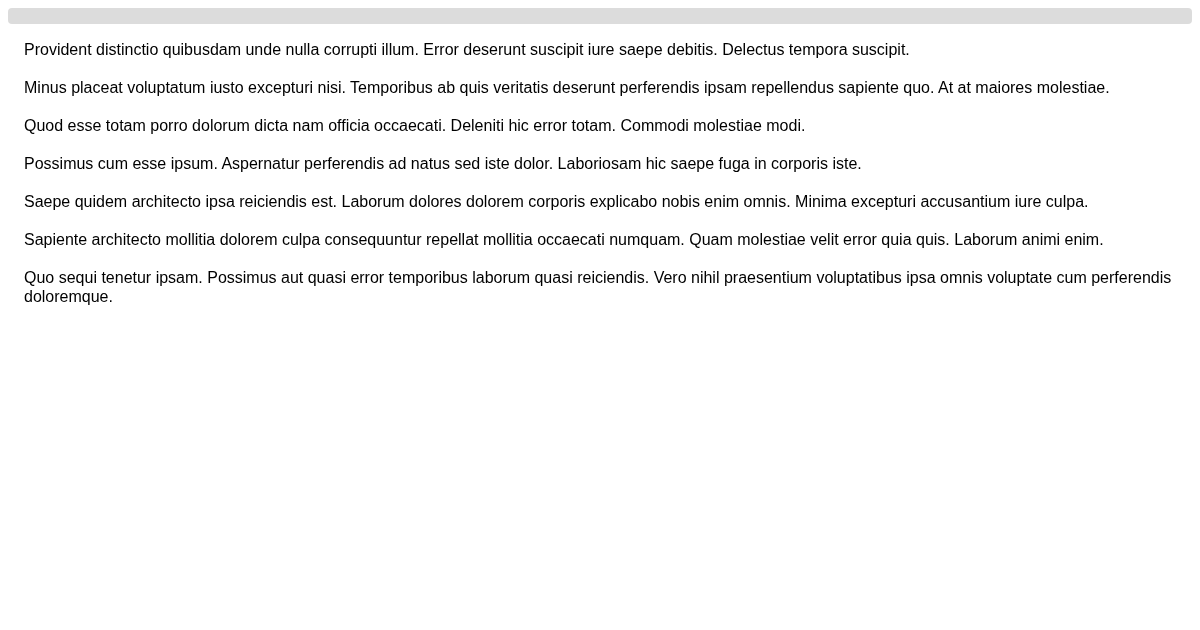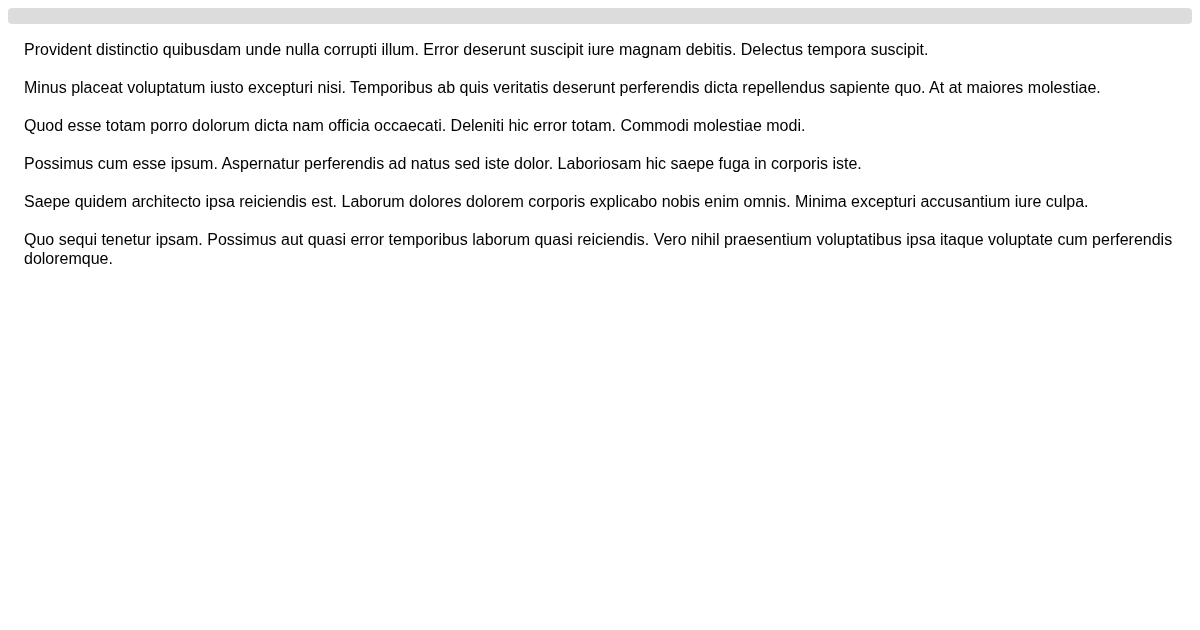--- a/index.html
+++ b/index.html
@@ -37,19 +37,20 @@
       font-size: 16px;
       line-height: 19px;
     }
   </style>
 </head>
 <body>
 
 <div class="top-bar"></div>
 
 <div class="content">
-  <p>Provident distinctio quibusdam unde nulla corrupti illum. Error deserunt suscipit iure magnam debitis. Delectus tempora suscipit.</p>
-  <p>Minus placeat voluptatum iusto excepturi nisi. Temporibus ab quis veritatis deserunt perferendis dicta repellendus sapiente quo. At at maiores molestiae.</p>
+  <p>Provident distinctio quibusdam unde nulla corrupti illum. Error deserunt suscipit iure saepe debitis. Delectus tempora suscipit.</p>
+  <p>Minus placeat voluptatum iusto excepturi nisi. Temporibus ab quis veritatis deserunt perferendis ipsam repellendus sapiente quo. At at maiores molestiae.</p>
   <p>Quod esse totam porro dolorum dicta nam officia occaecati. Deleniti hic error totam. Commodi molestiae modi.</p>
   <p>Possimus cum esse ipsum. Aspernatur perferendis ad natus sed iste dolor. Laboriosam hic saepe fuga in corporis iste.</p>
   <p>Saepe quidem architecto ipsa reiciendis est. Laborum dolores dolorem corporis explicabo nobis enim omnis. Minima excepturi accusantium iure culpa.</p>
-  <p>Quo sequi tenetur ipsam. Possimus aut quasi error temporibus laborum quasi reiciendis. Vero nihil praesentium voluptatibus ipsa itaque voluptate cum perferendis doloremque.</p>
+  <p>Sapiente architecto mollitia dolorem culpa consequuntur repellat mollitia occaecati numquam. Quam molestiae velit error quia quis. Laborum animi enim.</p>
+  <p>Quo sequi tenetur ipsam. Possimus aut quasi error temporibus laborum quasi reiciendis. Vero nihil praesentium voluptatibus ipsa omnis voluptate cum perferendis doloremque.</p>
 </div>
 
 </body></html>

